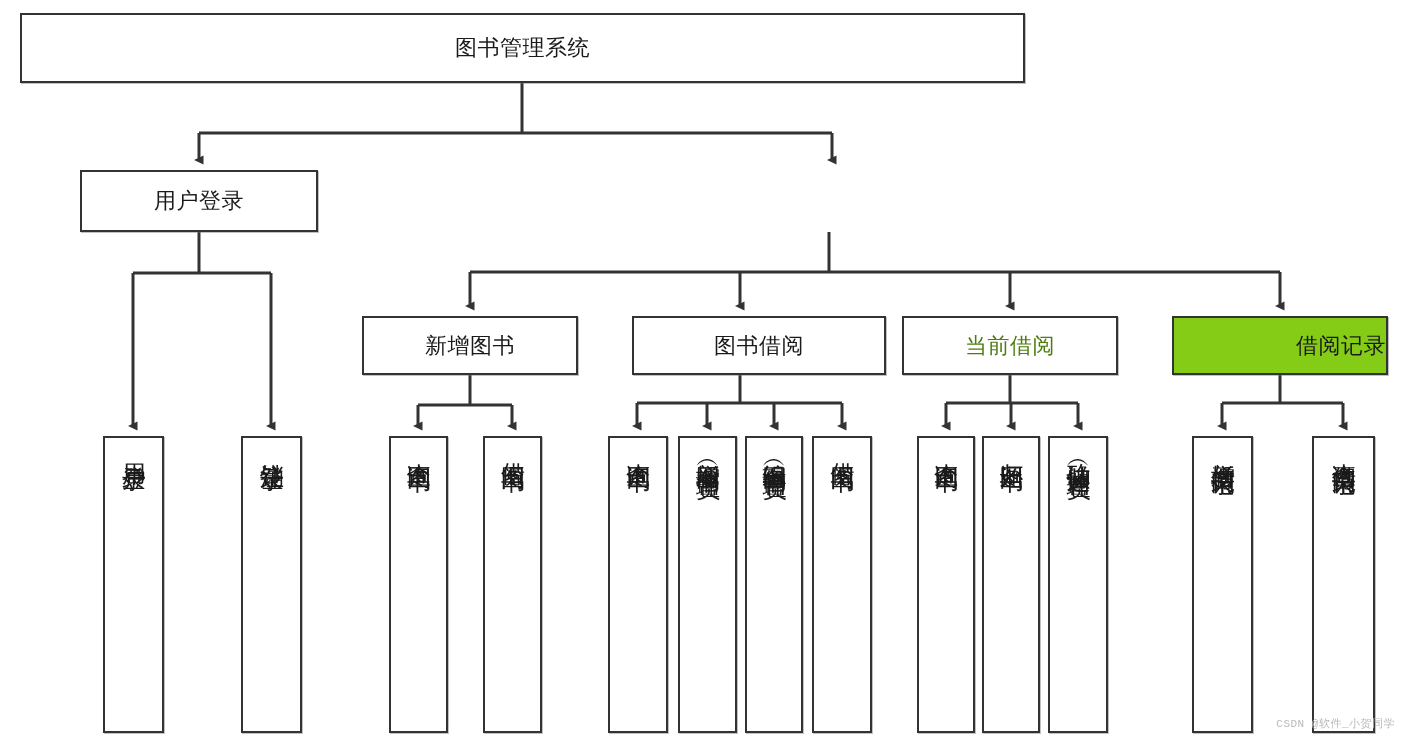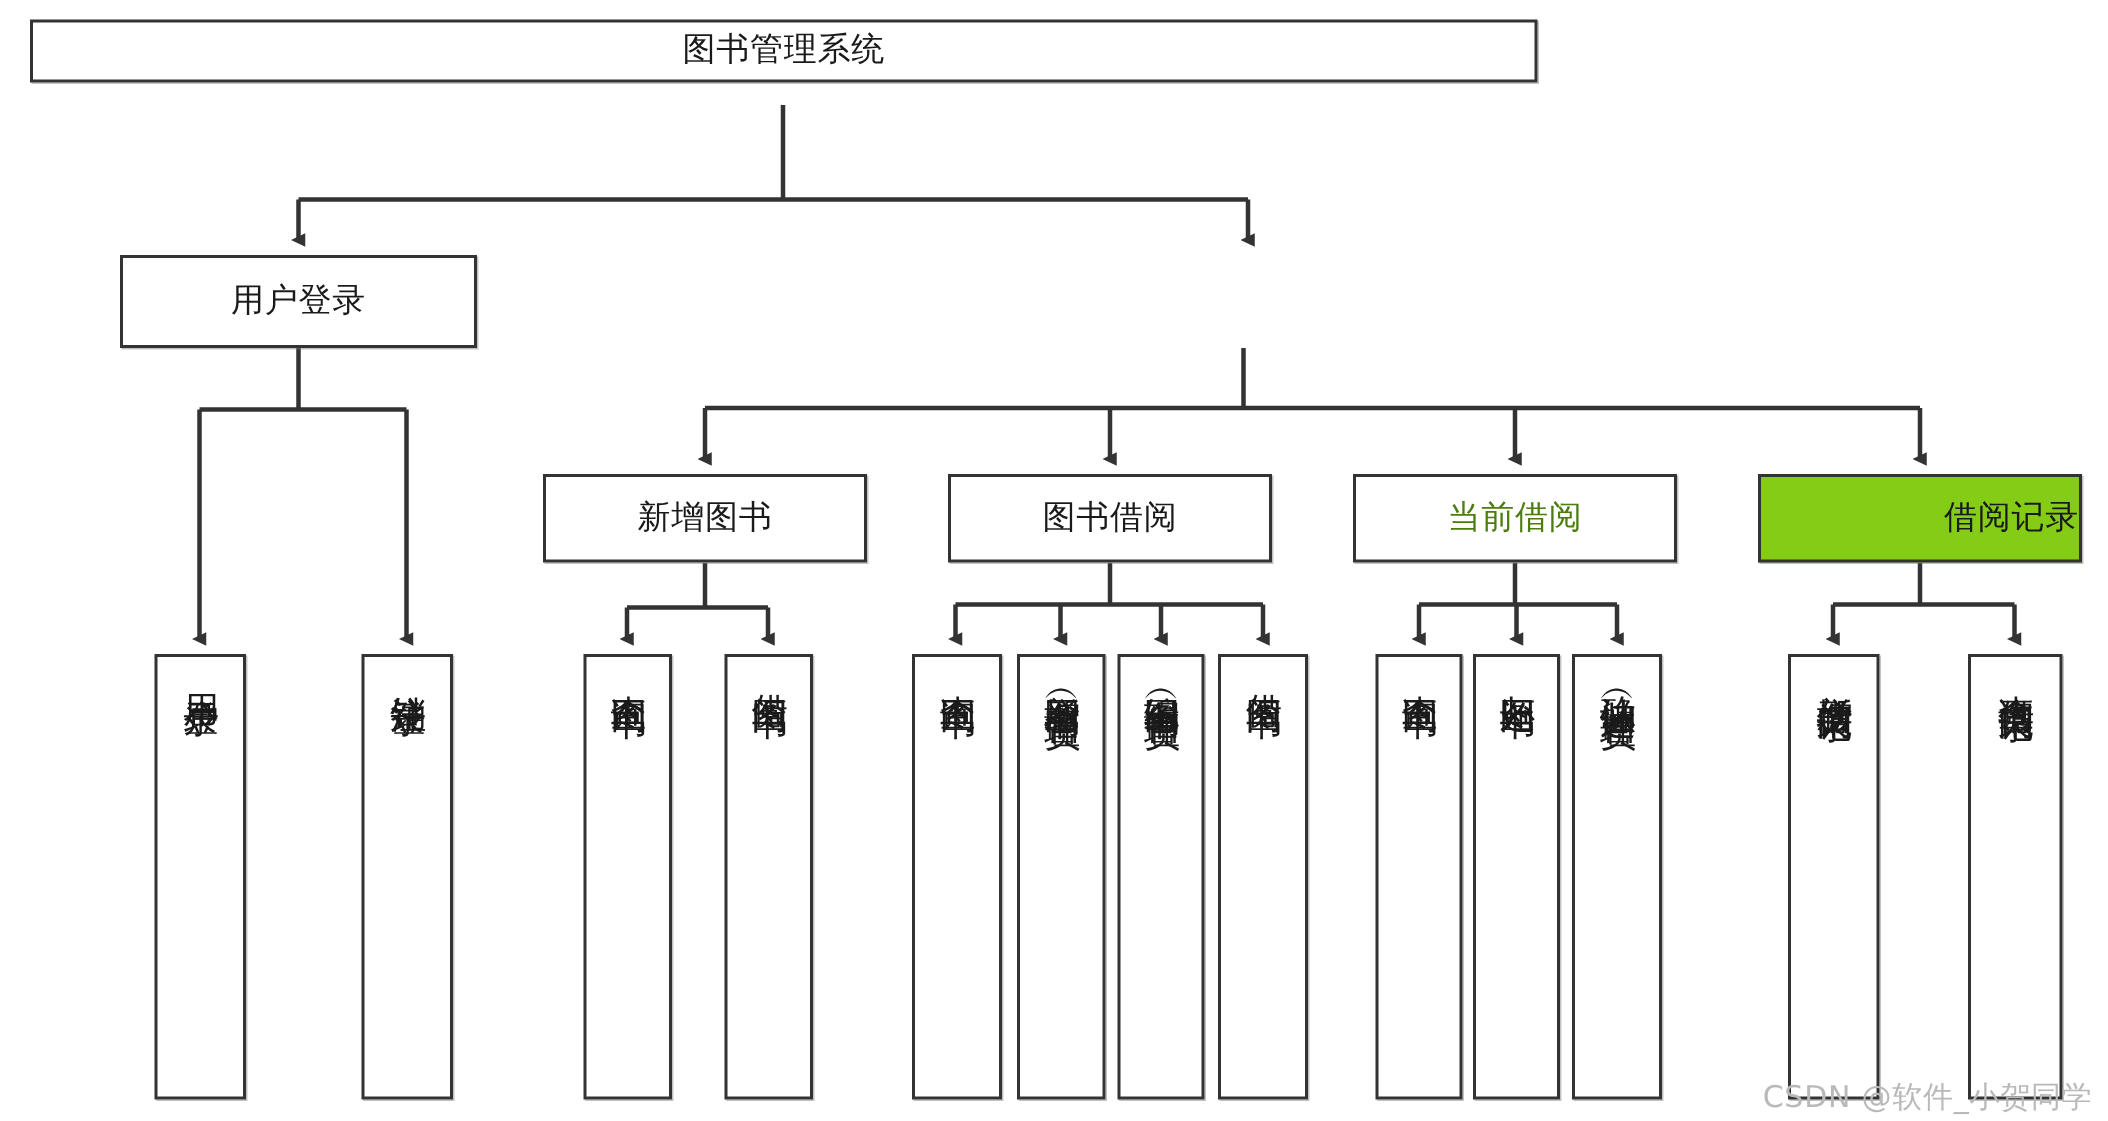--- a/index.html
+++ b/index.html
@@ -54,26 +54,27 @@
     writing-mode: vertical-rl;
     text-orientation: upright;
     font-size: 24px;
     letter-spacing: 2px;
     line-height: 1.05;
     margin: 0 auto;
   }
   #watermark {
     position: absolute;
     right: 10px;
-    bottom: 2px;
-    font-size: 20px;
+    bottom: 16px;
+    font-size: 11px;
     color: #b9b9b9;
     letter-spacing: 0.5px;
     white-space: nowrap;
     user-select: none;
+    font-family: Liberation Mono, monospace;
   }
 </style>
 </head>
 <body>
 
 <div id="canvas" style="background: rgb(255, 255, 255);">
 
   <svg id="wires" viewBox="0 0 1405 747" xmlns="http://www.w3.org/2000/svg">
     <defs>
       <marker id="arrow" markerWidth="10" markerHeight="10" refX="5" refY="5" orient="auto" markerUnits="userSpaceOnUse">
@@ -117,32 +118,32 @@
       <path d="M1011,403 L1011,426" marker-end="url(#arrow)"></path>
       <path d="M1078,403 L1078,426" marker-end="url(#arrow)"></path>
 
       <path d="M1280,375 L1280,403"></path>
       <path d="M1222,403 L1343,403"></path>
       <path d="M1222,403 L1222,426" marker-end="url(#arrow)"></path>
       <path d="M1343,403 L1343,426" marker-end="url(#arrow)"></path>
     </g>
   </svg>
 
-  <div class="node horiz" style="left: 20px; top: 13px; width: 1005px; height: 42px; border-color: rgb(51, 51, 51); background: rgb(255, 255, 255); color: rgb(26, 26, 26);">
+  <div class="node horiz" style="left: 20px; top: 13px; width: 1005px; height: 70px; border-color: rgb(51, 51, 51); background: rgb(255, 255, 255); color: rgb(26, 26, 26);">
     <span class="node-label">图书管理系统</span>
   </div>
 
   <div class="node horiz" style="left: 80px; top: 170px; width: 238px; height: 62px; border-color: rgb(51, 51, 51); background: rgb(255, 255, 255); color: rgb(26, 26, 26);">
     <span class="node-label">用户登录</span>
   </div>
 
   <div class="node horiz" style="left: 362px; top: 316px; width: 216px; height: 59px; border-color: rgb(51, 51, 51); background: rgb(255, 255, 255); color: rgb(26, 26, 26);">
     <span class="node-label">新增图书</span>
   </div>
-  <div class="node horiz" style="left: 632px; top: 316px; width: 216px; height: 59px; border-color: rgb(51, 51, 51); background: rgb(255, 255, 255); color: rgb(26, 26, 26);">
+  <div class="node horiz" style="left: 632px; top: 316px; width: 254px; height: 59px; border-color: rgb(51, 51, 51); background: rgb(255, 255, 255); color: rgb(26, 26, 26);">
     <span class="node-label">图书借阅</span>
   </div>
   <div class="node horiz" style="left: 902px; top: 316px; width: 216px; height: 59px; border-color: rgb(51, 51, 51); background: rgb(255, 255, 255); color: #4d7c0f; align-items: center;">
     <span class="node-label">当前借阅</span>
   </div>
   <div class="node horiz" style="left: 1172px; top: 316px; width: 216px; height: 59px; border-color: rgb(51, 51, 51); background: #84cc16; color: rgb(26, 26, 26); justify-content: flex-end;">
     <span class="node-label">借阅记录</span>
   </div>
 
   <div class="node vert" style="left: 103px; top: 436px; width: 61px; height: 297px; border-color: rgb(51, 51, 51); background: rgb(255, 255, 255); color: rgb(26, 26, 26);">

